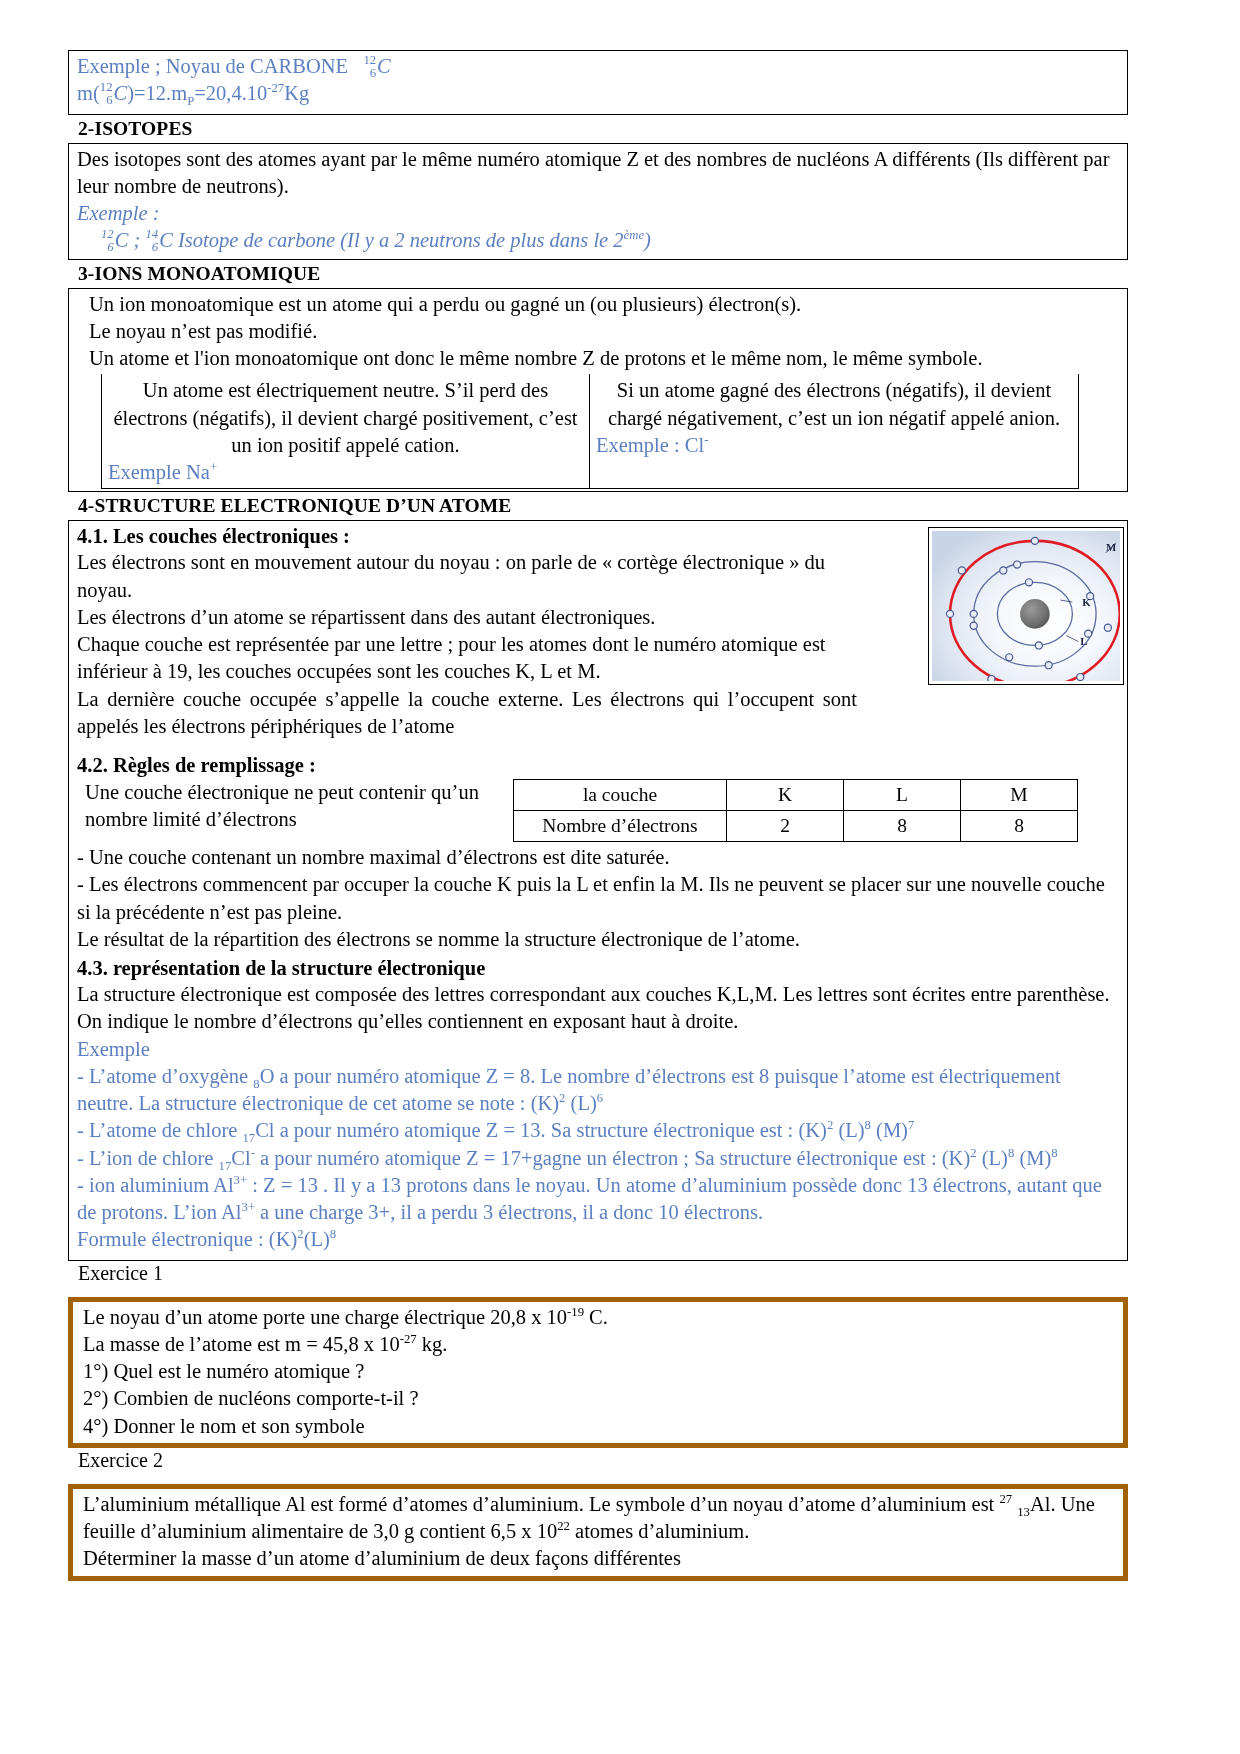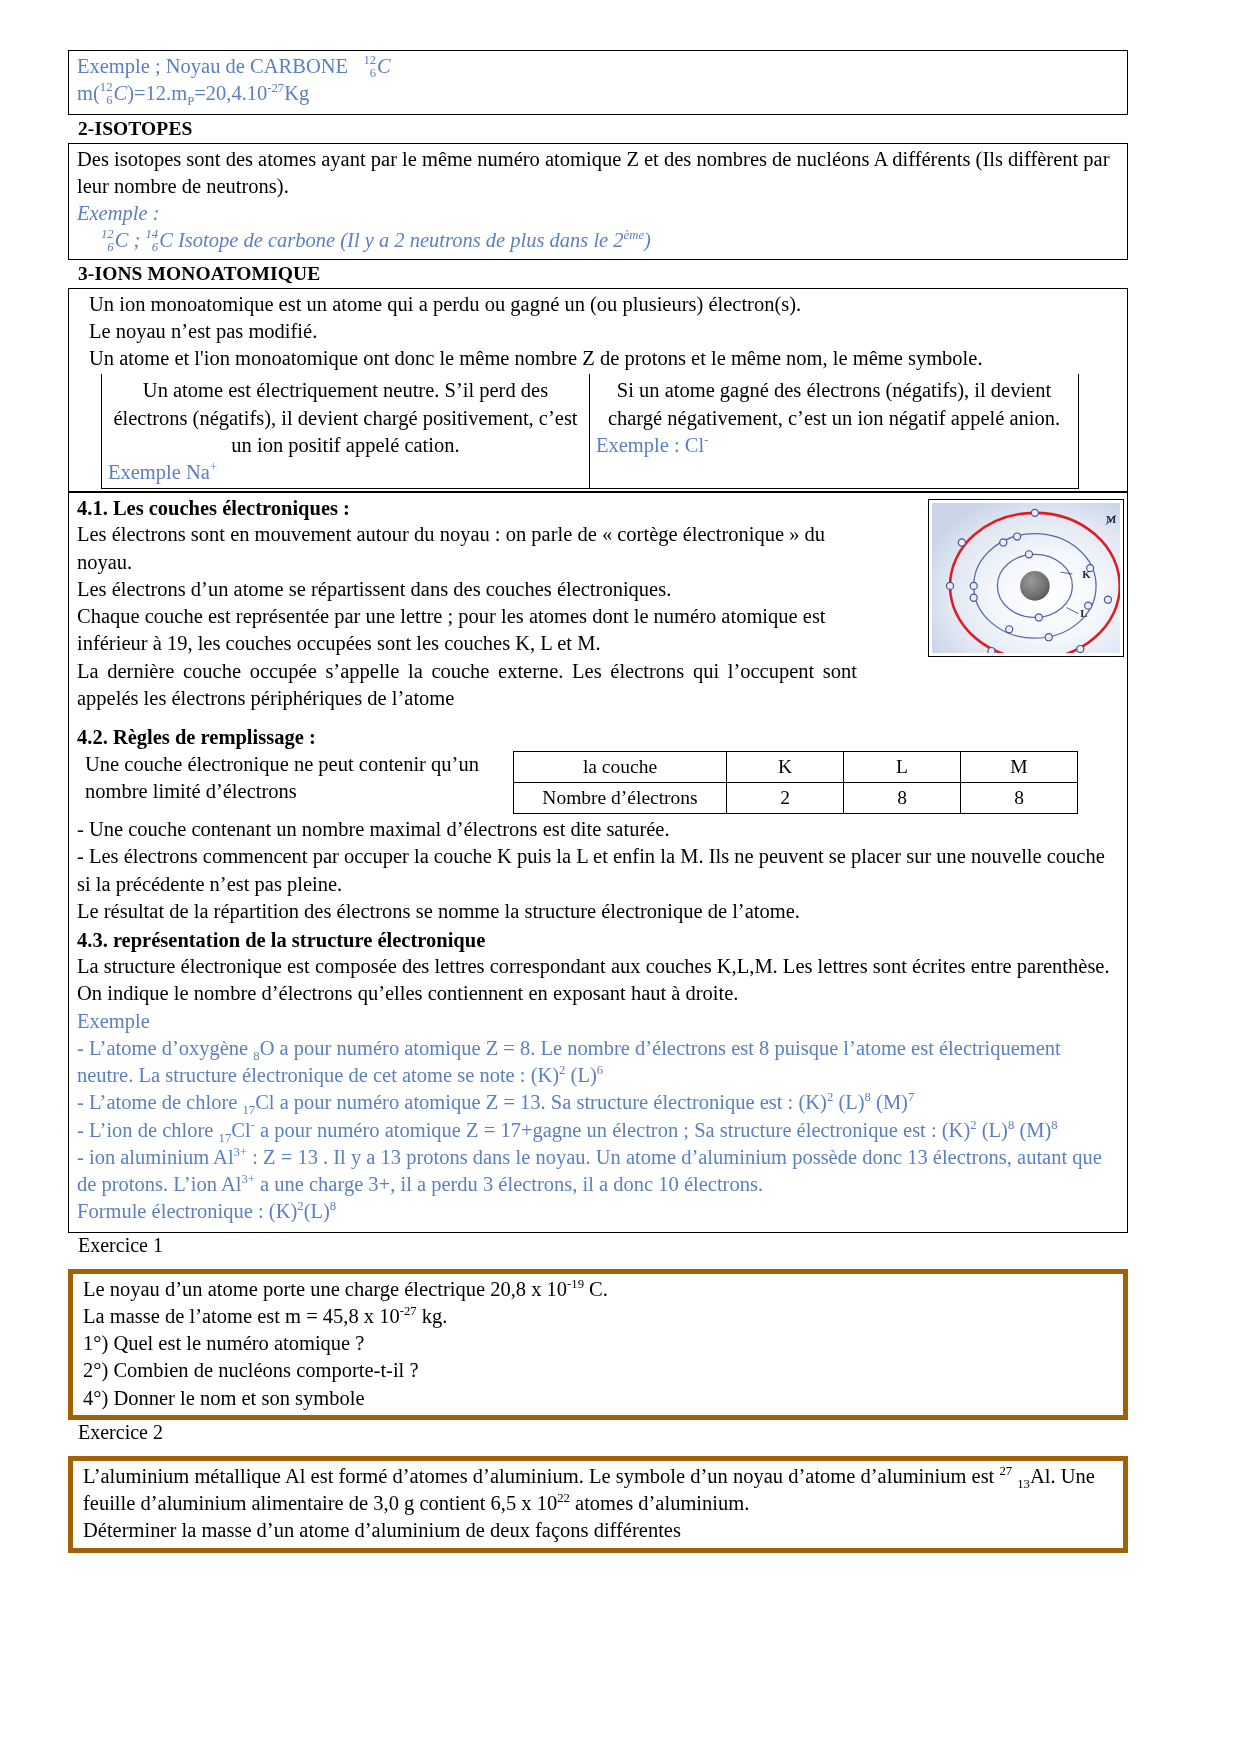--- a/index.html
+++ b/index.html
@@ -191,20 +191,21 @@
       </div>
       <div>
         <p class="l ctr">Si un atome  gagné des électrons (négatifs), il devient chargé négativement, c’est un ion négatif appelé anion.</p>
         <p class="l blue">
           <span>Exemple : Cl</span><sup>-</sup>
         </p>
       </div>
     </div>
   </div>
 
+  <div class="heading">4-STRUCTURE ELECTRONIQUE D’UN ATOME</div>
 
   <div class="box sec4" style="padding-bottom:6px;">
 
     <div class="atom-fig">
       <div class="atom-inner">
         <svg viewBox="0 0 190 152" width="100%" height="100%">
           <defs>
             <radialGradient id="bgGrad" cx="62%" cy="62%" r="72%">
               <stop offset="0%" stop-color="#ffffff"></stop>
               <stop offset="40%" stop-color="#f4f7fb"></stop>
@@ -258,21 +259,21 @@
           <text x="150" y="116" font-family="Liberation Serif, serif" font-size="11" font-weight="bold" fill="#1b2440">L</text>
           <line x1="142" y1="72" x2="130" y2="70" stroke="#2b3a66" stroke-width="0.8"></line>
           <line x1="148" y1="112" x2="136" y2="106" stroke="#2b3a66" stroke-width="0.8"></line>
         </svg>
       </div>
     </div>
 
     <div class="txtcol">
       <div class="subhead">4.1. Les couches électroniques :</div>
       <p class="l">Les électrons sont en mouvement autour du noyau : on parle de « cortège électronique » du noyau.</p>
-      <p class="l">Les électrons d’un atome se répartissent dans des couches électroniques.</p>
+      <p class="l">Les électrons d’un atome se répartissent dans des autant électroniques.</p>
       <p class="l">Chaque couche est représentée par une lettre ; pour les atomes dont le numéro atomique est inférieur à 19, les couches occupées sont les couches K, L et M.</p>
       <p class="l just">La dernière couche occupée s’appelle la couche externe. Les électrons qui l’occupent sont appelés les électrons périphériques de l’atome</p>
     </div>
 
     <div class="subhead" style="margin-top:14px;">4.2. Règles de remplissage :</div>
 
     <div class="couche-wrap">
       <div class="couche-note">Une couche électronique ne peut contenir qu’un nombre limité d’électrons</div>
       <table class="couche">
         <tbody>

